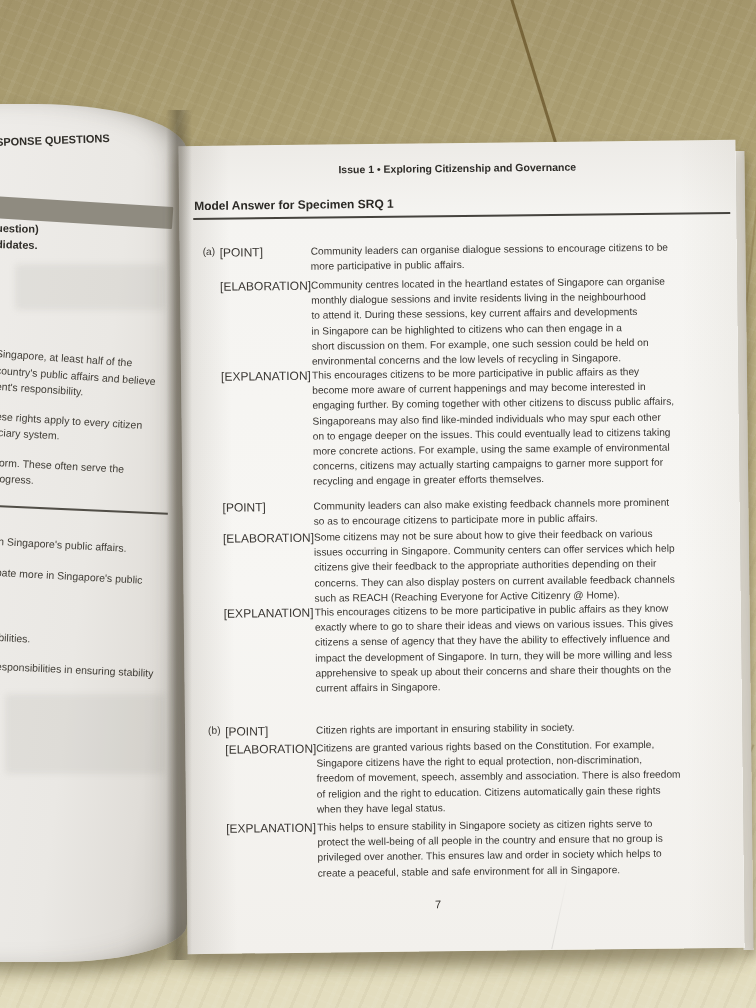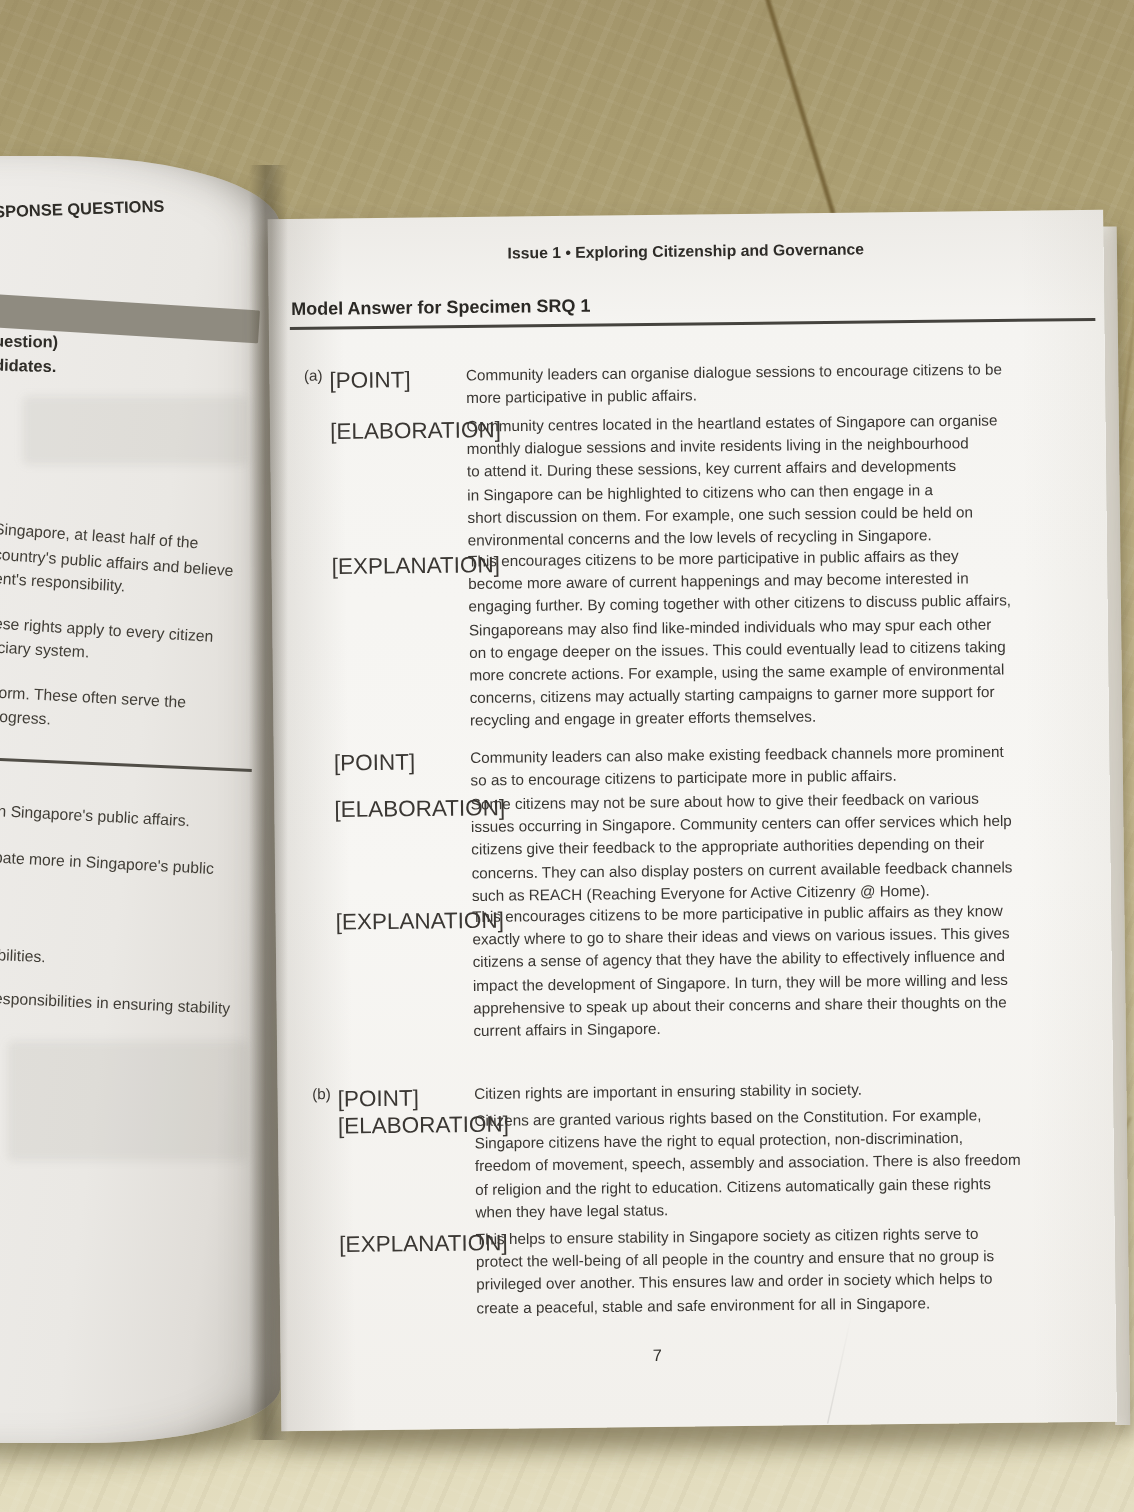--- a/index.html
+++ b/index.html
@@ -89,21 +89,21 @@
     box-shadow:0 9px 16px rgba(80,70,40,.42);
   }
   .rp-header{
     position:absolute;top:19px;left:0;width:100%;text-align:center;
     font-weight:bold;font-size:10.5px;color:#2e2c28;
   }
   .rp-title{position:absolute;top:53px;left:15px;font-weight:bold;font-size:12px;color:#2b2925;}
   .rp-underline{position:absolute;top:72px;left:14px;width:537px;height:2px;background:#45433e;}
   .block{position:absolute;left:0;width:100%;color:#3a3733;}
   .block .part{position:absolute;left:23px;top:1px;font-size:10.2px;}
-  .block .label{position:absolute;left:40px;top:1px;font-size:15px;}
+  .block .label{position:absolute;left:40px;top:1px;font-size:12px;}
   .block .text{
     position:absolute;left:131px;top:0;width:424px;
     font-size:10.2px;line-height:15.2px;white-space:pre;
   }
   .b0{top:99px}.b1{top:133px}.b2{top:223px}.b3{top:354px}.b4{top:385px}
   .b5{top:460px}.b6{top:578px}.b7{top:596px}.b8{top:675px}
   .page-num{position:absolute;top:755px;left:248px;font-size:11px;color:#33312c;}
   .crease{
     position:absolute;left:372px;bottom:0;width:1px;height:74px;
     background:linear-gradient(180deg,rgba(0,0,0,0),rgba(0,0,0,.09));transform:rotate(13deg);

